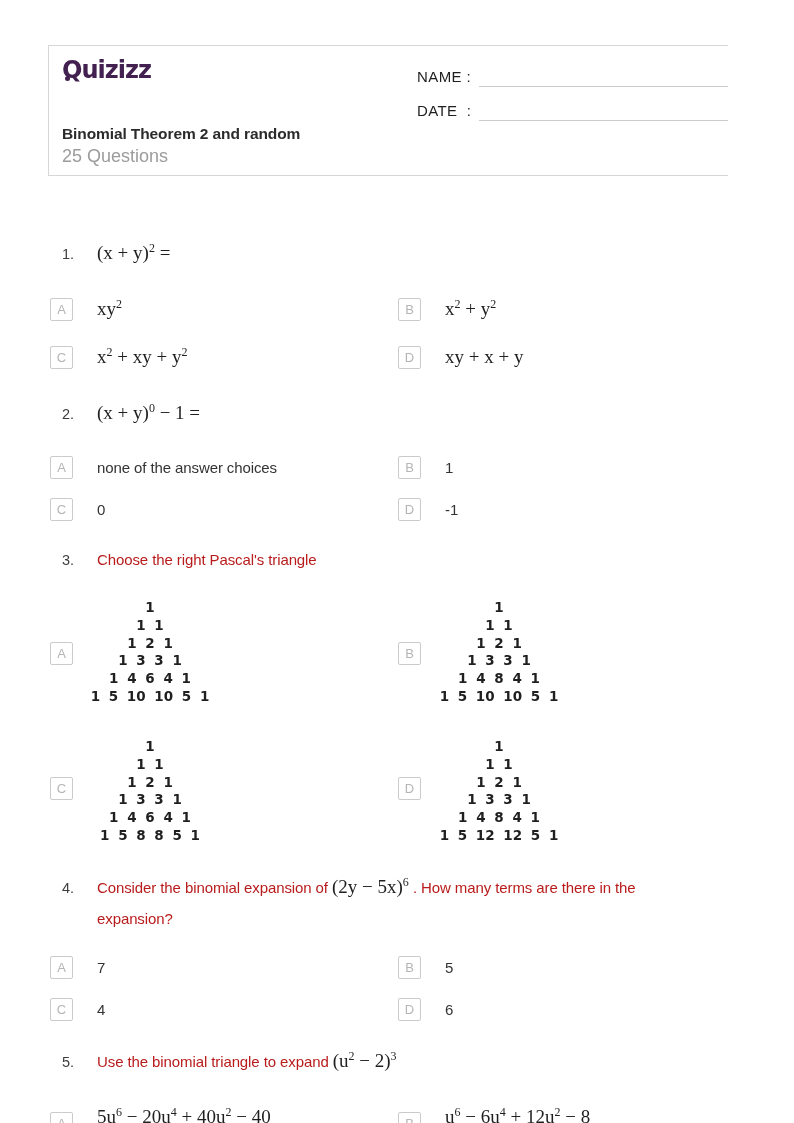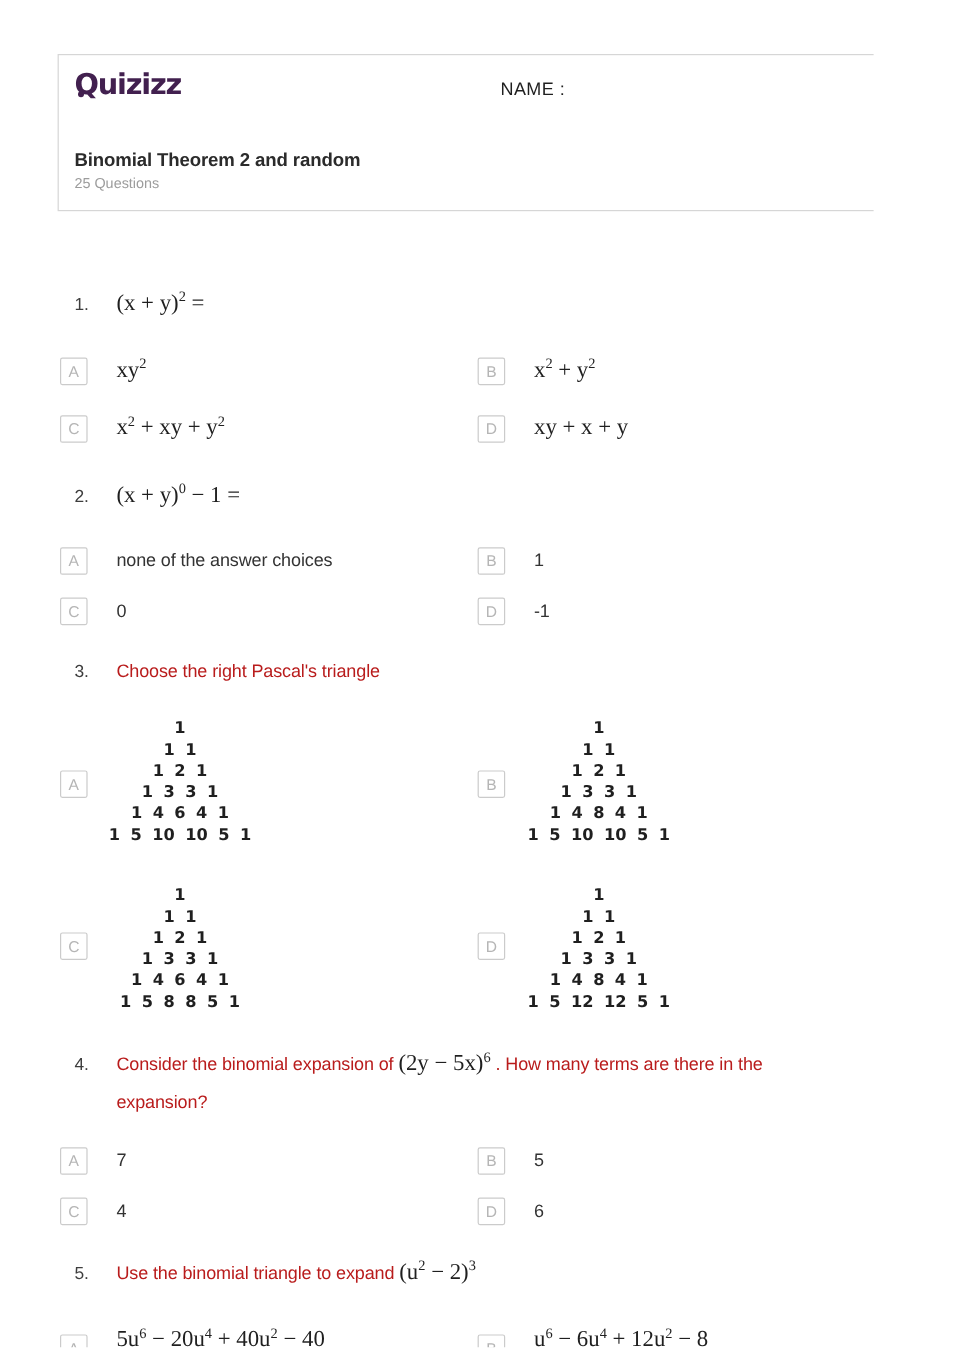--- a/index.html
+++ b/index.html
@@ -7,23 +7,23 @@
   body { font-family:"Liberation Sans", sans-serif; }
   .page { position:relative; width:728px; height:1123px; background:#ffffff; overflow:hidden; }
   .abs { position:absolute; }
 
   
   .header-box { left:48px; top:45px; width:698px; height:131px; border:1px solid #d6d6d6; background:#ffffff; }
   .logo { left:62px; top:56px; font-family:"DejaVu Sans", sans-serif; font-size:24px; font-weight:bold; color:#42204f; letter-spacing:-1px; }
   .logo .logo-q { position:relative; }
   .logo .logo-q::after { content:''; position:absolute; left:3px; bottom:3px; width:5px; height:5px; border-radius:50%; background:#42204f; }
   .title { left:62px; top:125px; font-size:15.5px; font-weight:600; color:#2b2b2b; letter-spacing:-0.1px;text-align:right; }
-  .subtitle { left:62px; top:146px; font-size:12px; color:#9c9c9c; }
+  .subtitle { left:62px; top:146px; font-size:18px; color:#9c9c9c; }
   .fields { left:417px; top:66px; width:316px; display:flex; flex-direction:column; gap:12px; }
-  .field-row { display:flex; align-items:flex-start; height:22px;flex-direction:column; }
+  .field-row { display:flex; align-items:center; height:22px; }
   .field-label { font-size:15px; color:#1f1f1f; letter-spacing:0.4px; white-space:pre; margin-bottom:1px; }
   .field-line { flex:1; border-bottom:1px solid #cccccc; margin-left:8px; height:20px; }
 
   
   .q-head { display:flex; align-items:baseline; white-space:nowrap; }
   .q-num { font-size:14.5px; color:#3d3d3d; width:35px; flex:none; }
   .q-text { font-size:15px; color:#b91c1c; letter-spacing:-0.1px; }
   .math { font-family:"Liberation Serif", serif; font-size:19px; color:#1f1f1f; line-height:22px; }
   .math sup { font-size:12px; line-height:0; }
 
@@ -45,20 +45,24 @@
 
 <div class="page">
 
   <div class="abs header-box"></div>
   <div class="abs logo"><span class="logo-q">Quizizz</span></div>
   <div class="abs title">Binomial Theorem 2 and random</div>
   <div class="abs subtitle">25 Questions</div>
   <div class="abs fields">
     <div class="field-row">
       <span class="field-label">NAME :</span>
+      <span class="field-line"></span>
+    </div>
+    <div class="field-row">
+      <span class="field-label">DATE  :</span>
       <span class="field-line"></span>
     </div>
   </div>
 
   <div class="abs q-head" style="left:62px; top:242px;">
     <span class="q-num">1.</span>
     <span class="math">(x + y)<sup>2</sup> =</span>
   </div>
   <div class="opt" style="left:50px; top:297px;">
     <div class="obox">

